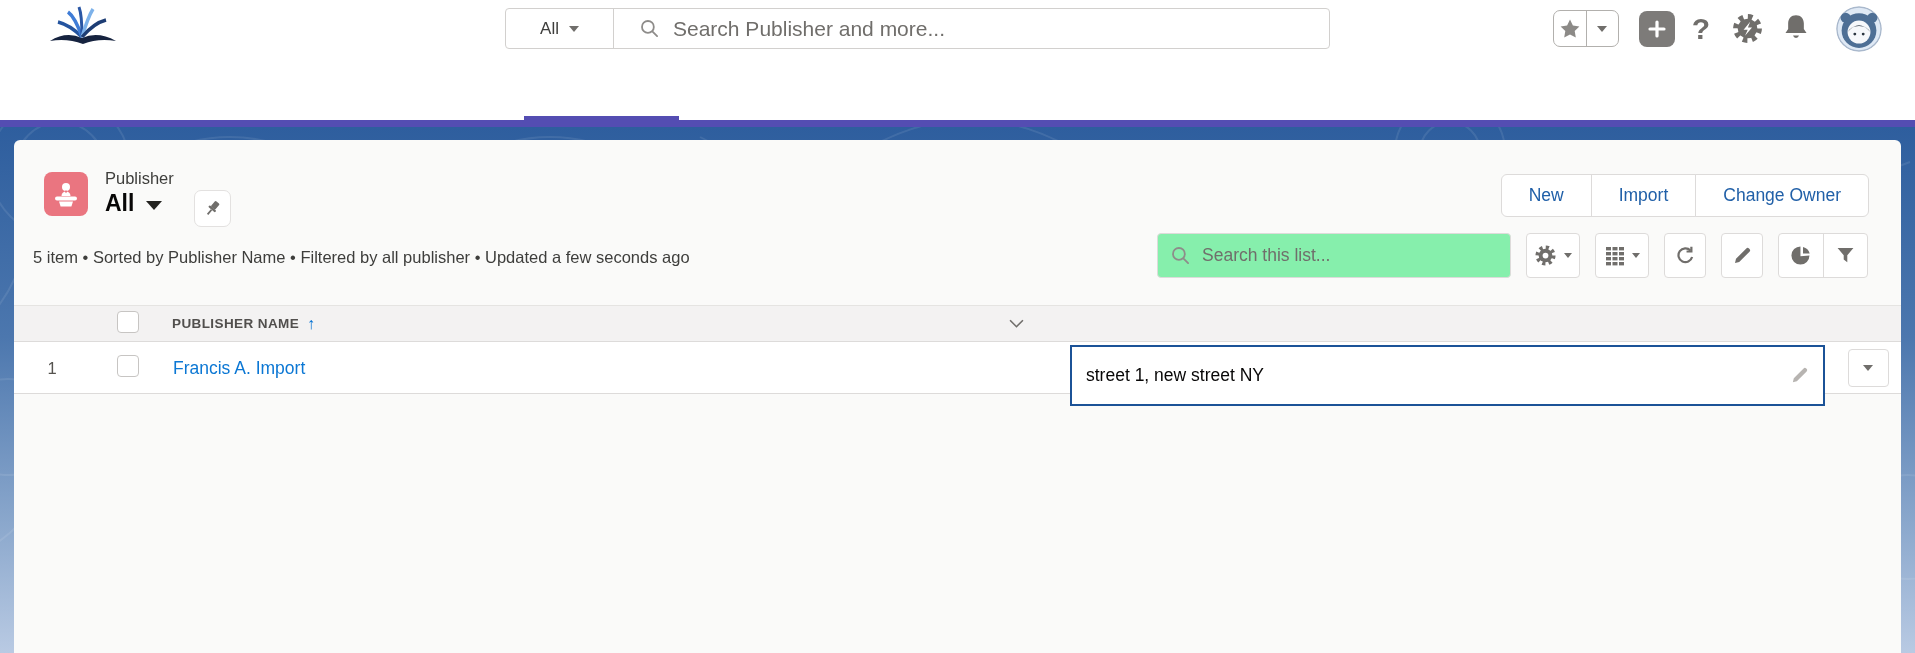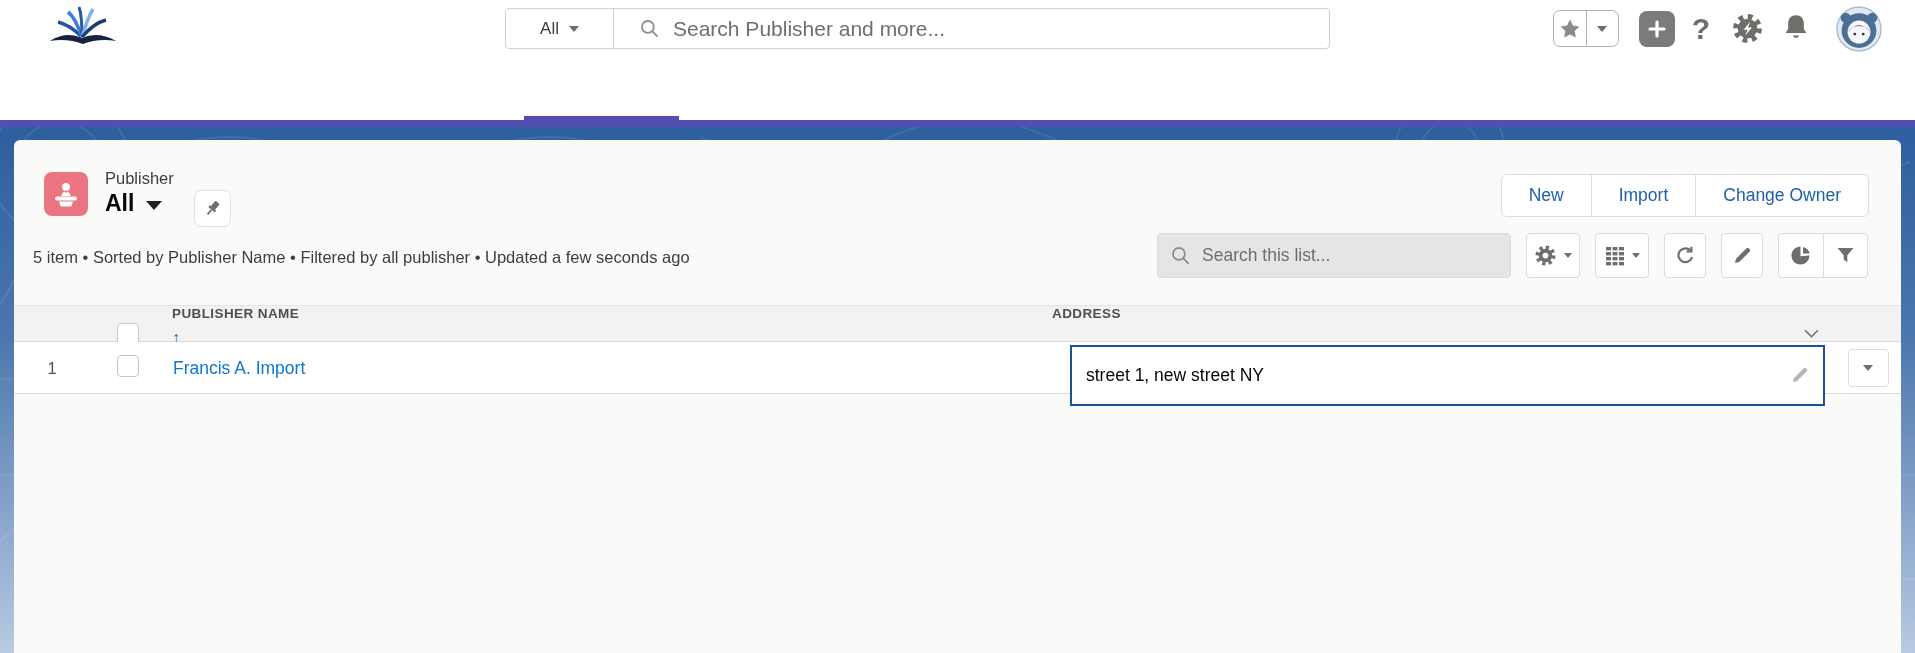--- a/index.html
+++ b/index.html
@@ -71,39 +71,39 @@
   .sf-btn { background:#fff; border:1px solid #dddbda; color:#2160a8; font-size:17.5px;
     padding:0 27px; cursor:pointer; font-family:inherit; margin-left:-1px; }
   .sf-btn:first-child { border-radius:6px 0 0 6px; margin-left:0; }
   .sf-btn:last-child { border-radius:0 6px 6px 0; }
 
   .status { position:absolute; left:19px; top:108px; font-size:16.5px; color:#3e3e3c; }
 
   .controls { position:absolute; right:33px; top:93px; height:45px; display:flex; gap:15px; }
   .list-search { position:relative; width:354px; height:45px; }
   .list-search input { width:100%; height:100%; border:1px solid #dddbda; border-radius:4px;
-    padding:0 12px 0 44px; font-size:17.5px; color:#3e3e3c; outline:none; font-family:inherit; background:#e5e5e5; }
+    padding:0 12px 0 44px; font-size:17.5px; color:#3e3e3c; outline:none; font-family:inherit; background:#86efac; }
   .list-search input::placeholder { color:#706e6b; }
   .list-search .mag { position:absolute; left:14px; top:13px; }
   .ctrl-btn { height:45px; background:#fff; border:1px solid #dddbda; border-radius:4px;
     display:flex; align-items:center; justify-content:center; gap:7px; cursor:pointer; }
   .w54 { width:54px; } .w42 { width:42px; }
   .ctrl-group { height:45px; display:flex; border:1px solid #dddbda; border-radius:4px; background:#fff; }
   .ctrl-group .cell { width:44px; display:flex; align-items:center; justify-content:center; cursor:pointer; }
   .ctrl-group .cell + .cell { border-left:1px solid #dddbda; }
   .caret-sm { width:0; height:0; border-left:4.5px solid transparent; border-right:4.5px solid transparent;
     border-top:5.5px solid #706e6b; }
 
   
   .thead, .trow { position:absolute; left:0; width:1887px; display:grid;
     grid-template-columns:76px 70px 880px 795px 1fr; align-items:center; }
   .thead { top:165px; height:37px; background:#f3f2f2; border-top:1px solid #e5e4e2;
     border-bottom:1px solid #dddbda; font-size:13.5px; font-weight:bold; color:#514f4d;
     letter-spacing:.4px; }
-  .th { display:flex; align-items:flex-start; gap:8px; padding-left:12px; cursor:pointer; height:100%;flex-direction:column; }
+  .th { display:flex; align-items:center; gap:8px; padding-left:12px; cursor:pointer; height:100%; }
   .th .chev { margin-left:auto; margin-right:16px; display:flex; cursor:pointer; }
   .sort-arrow { color:#0070d2; font-size:16px; font-weight:bold; }
   .checkbox { width:22px; height:22px; border:1px solid #c7c5c3; border-radius:4px; background:#fff;
     margin-left:27px; cursor:pointer; }
   .trow { top:202px; height:52px; background:#fff; border-bottom:1px solid #dddbda; font-size:17.5px; }
   .rownum { text-align:center; color:#55534f; font-size:16.5px; }
   .cell-name { padding-left:13px; }
   .cell-name a { color:#0b77d4; text-decoration:none; cursor:pointer; }
   .cell-addr { position:relative; height:52px; }
   .edit-box { position:absolute; left:2px; right:10px; top:3px; height:61px; background:#fff;
@@ -374,28 +374,20 @@
       <div><span class="checkbox" style="width:22px;height:22px;display:inline-block;"></span></div>
       <div class="th">
         <span>PUBLISHER NAME</span>
         <span class="sort-arrow">↑</span>
         <span class="chev">
           <svg width="15" height="9" viewBox="0 0 14 8">
               <path d="M1 1 L7 7 L13 1" fill="none" stroke="#706e6b" stroke-width="1.5"></path>
             </svg>
         </span>
       </div>
-      <div class="th">
-        <span>ADDRESS</span>
-        <span class="chev">
-          <svg width="15" height="9" viewBox="0 0 14 8">
-              <path d="M1 1 L7 7 L13 1" fill="none" stroke="#706e6b" stroke-width="1.5"></path>
-            </svg>
-        </span>
-      </div>
       <div></div>
     </div>
 
     <div class="trow">
       <div class="rownum">1</div>
       <div><span class="checkbox" style="display:inline-block;"></span></div>
       <div class="cell-name">
         <a>Francis A. Import</a>
       </div>
       <div class="cell-addr">

